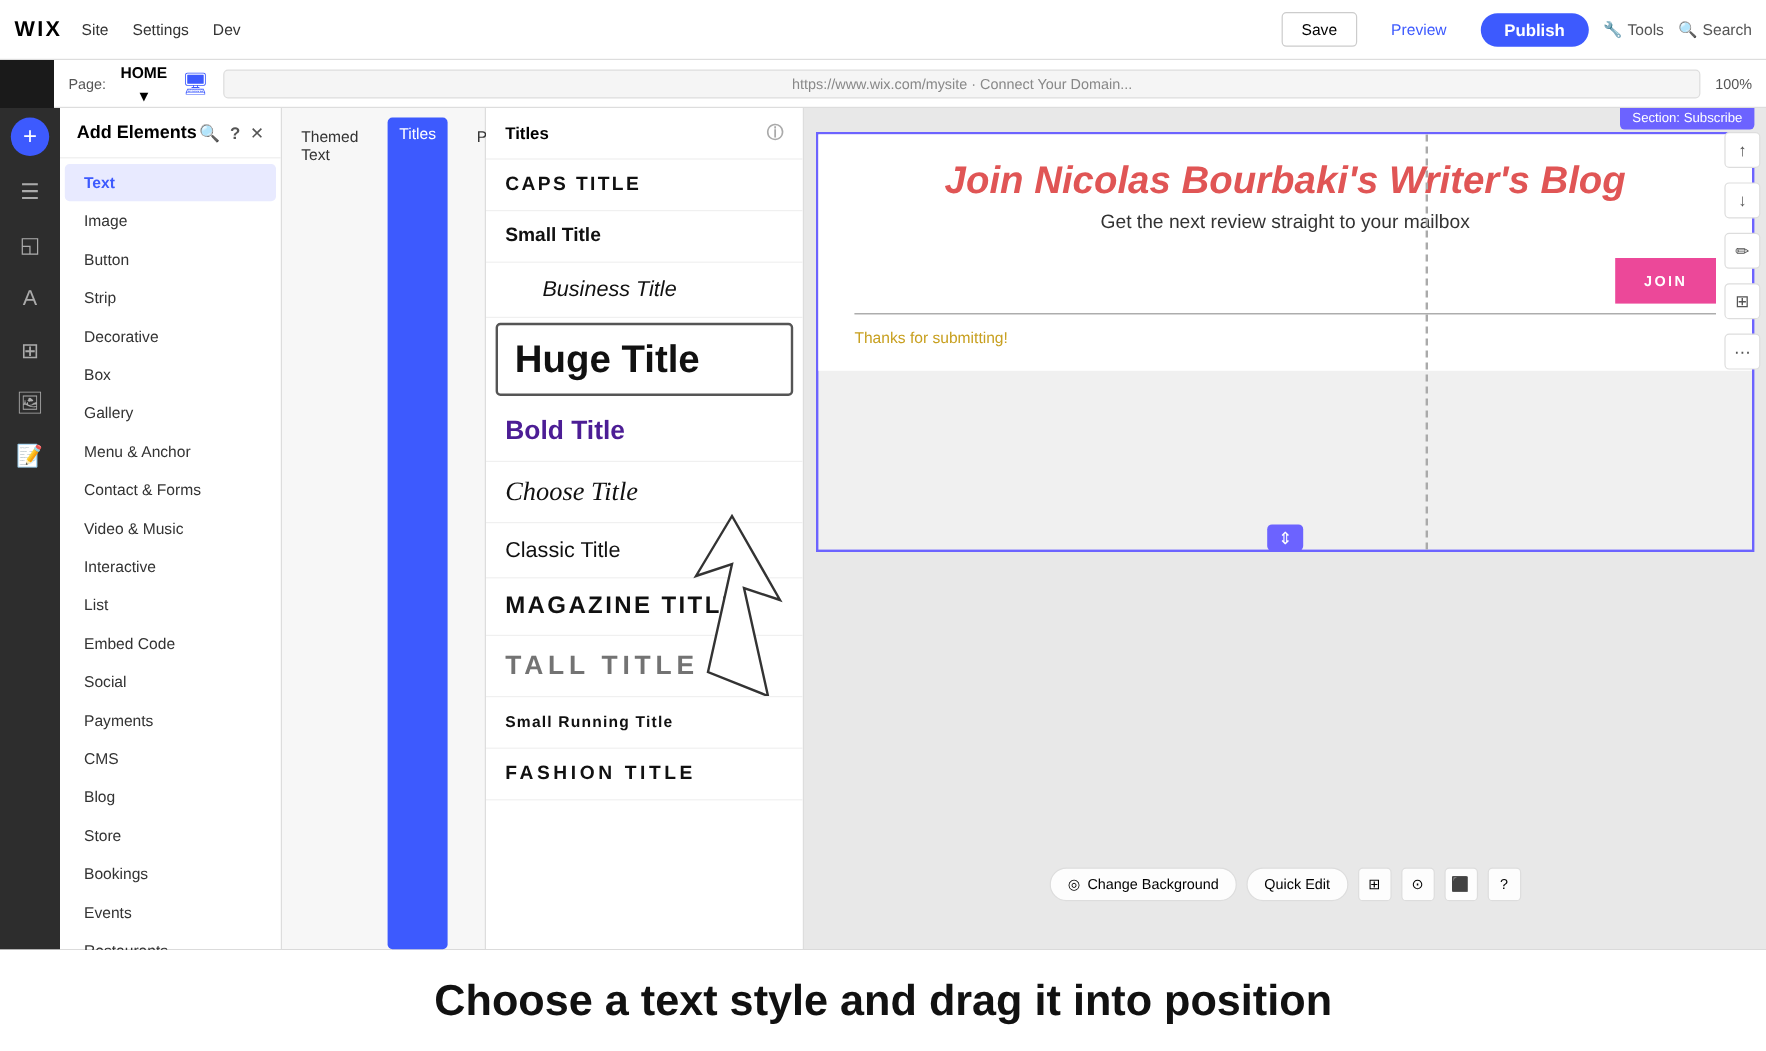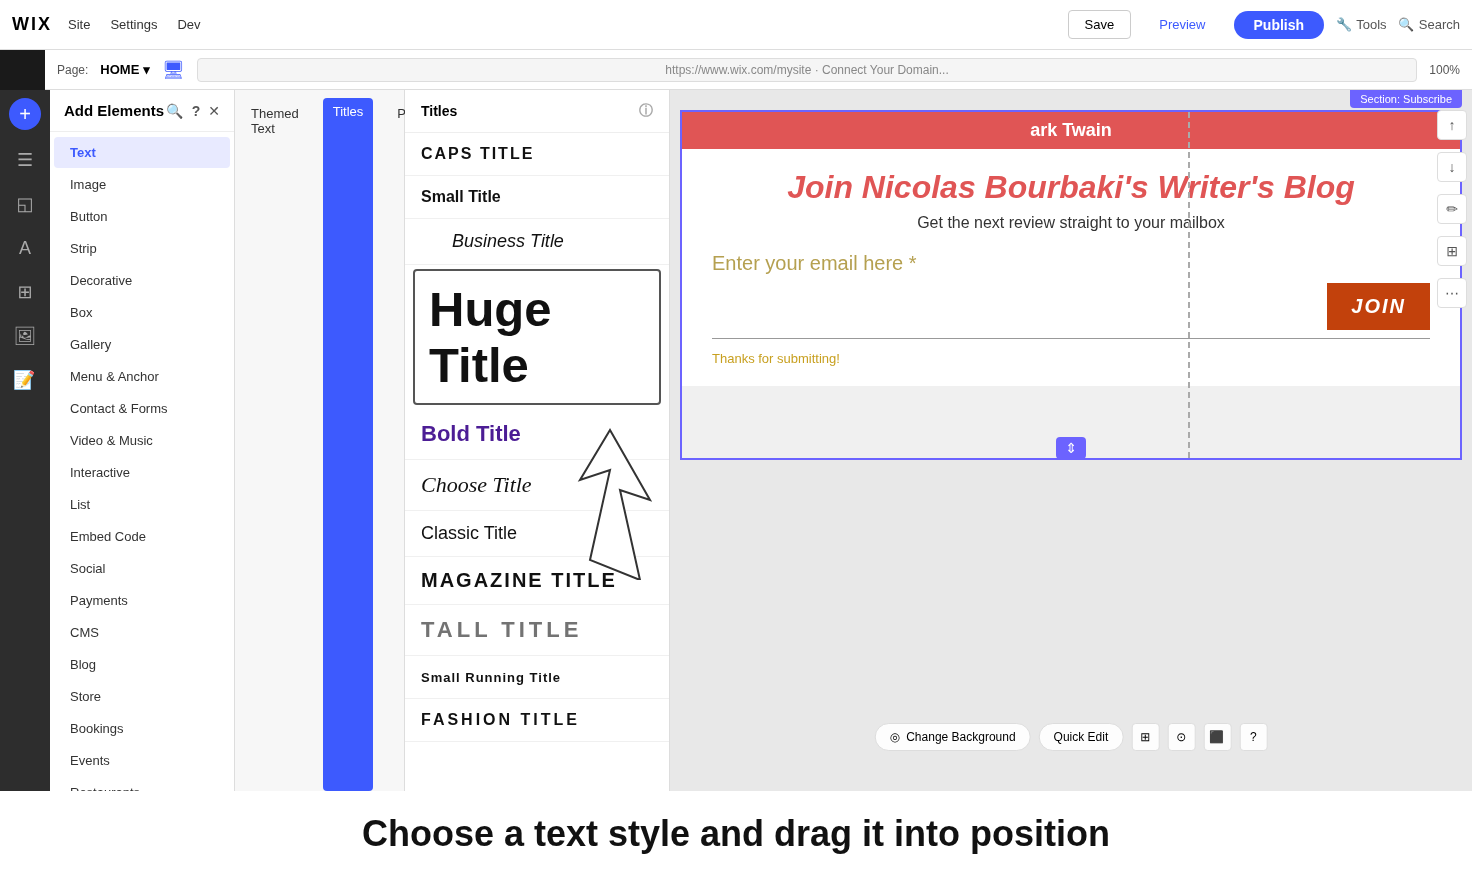--- a/index.html
+++ b/index.html
@@ -115,20 +115,21 @@
       margin-left: 45px;
     }
     .page-label { font-size: 12px; color: #555; }
     .page-select {
       font-size: 13px;
       font-weight: 600;
       display: flex;
       align-items: center;
       gap: 4px;
       cursor: pointer;
+      flex-direction: column;
     }
     .url-bar {
       flex: 1;
       background: #f5f5f5;
       border: 1px solid #ddd;
       border-radius: 4px;
       padding: 4px 10px;
       font-size: 12px;
       color: #888;
       text-align: center;
@@ -275,21 +276,21 @@
       margin: 4px 8px;
       border-radius: 4px;
       padding: 10px 14px;
     }
 
     
     .t-big-title { font-size: 26px; font-weight: 900; color: #111; }
     .t-caps-title { font-size: 16px; font-weight: 700; color: #111; letter-spacing: 2px; text-transform: uppercase; }
     .t-small-title { font-size: 16px; font-weight: 700; color: #111; }
     .t-business-title { font-size: 18px; font-style: italic; color: #111; margin-left: 31px; }
-    .t-huge-title { font-size: 49px; font-weight: 900; color: #111; text-align: right; }
+    .t-huge-title { font-size: 32px; font-weight: 900; color: #111; text-align: right; }
     .t-bold-title { font-size: 22px; font-weight: 900; color: #4c1d95; }
     .t-elegant-title { font-size: 22px; font-style: italic; color: #111; font-family: Georgia, serif; }
     .t-classic-title { font-size: 18px; color: #111; }
     .t-magazine-title { font-size: 20px; font-weight: 900; color: #111; letter-spacing: 2px; text-transform: uppercase; }
     .t-tall-title { font-size: 22px; font-weight: 700; color: #737373; letter-spacing: 4px; text-transform: uppercase; }
     .t-small-running { font-size: 13px; font-weight: 700; color: #111; letter-spacing: 1px; }
     .t-fashion-title { font-size: 16px; font-weight: 700; color: #111; letter-spacing: 3px; text-transform: uppercase; }
 
     
     .arrow-overlay {
@@ -378,29 +379,28 @@
       margin-bottom: 12px;
     }
 
     .email-input-area {
       flex: 1;
       font-size: 14px;
       color: #999;
     }
 
     .join-btn {
-      background: #c2410c;
+      background: #ec4899;
       color: white;
       padding: 12px 24px;
-      font-size: 20px;
+      font-size: 12px;
       font-weight: 700;
       border: none;
       cursor: pointer;
       letter-spacing: 2px;
-      font-style: italic;
     }
 
     .thanks-text {
       font-size: 13px;
       color: #c8a020;
     }
 
     
     .right-toolbar {
       position: absolute;
@@ -622,27 +622,23 @@
 <div class="arrow-overlay">
   <svg width="200" height="160" viewBox="0 0 200 160">
     <polygon points="120,10 160,80 130,70 150,160 100,140 120,50 90,60" fill="white" stroke="#333" stroke-width="2"></polygon>
   </svg>
 </div>
 
 <div class="canvas-area">
   <div class="section-label">Section: Subscribe</div>
 
   <div class="subscribe-section">
-    <div class="subscribe-header">
-      <span>ark Twain</span>
-    </div>
     <div class="subscribe-content">
       <div class="blog-title">Join Nicolas Bourbaki's Writer's Blog</div>
       <div class="blog-subtitle">Get the next review straight to your mailbox</div>
-      <div class="email-label">Enter your email here *</div>
       <div class="email-row">
         <div class="email-input-area"></div>
         <button class="join-btn">JOIN</button>
       </div>
       <div class="thanks-text">Thanks for submitting!</div>
     </div>
 
     <div class="dashed-divider" style="left: 65%;"></div>
 
     <div class="resize-handle">⇕</div>

